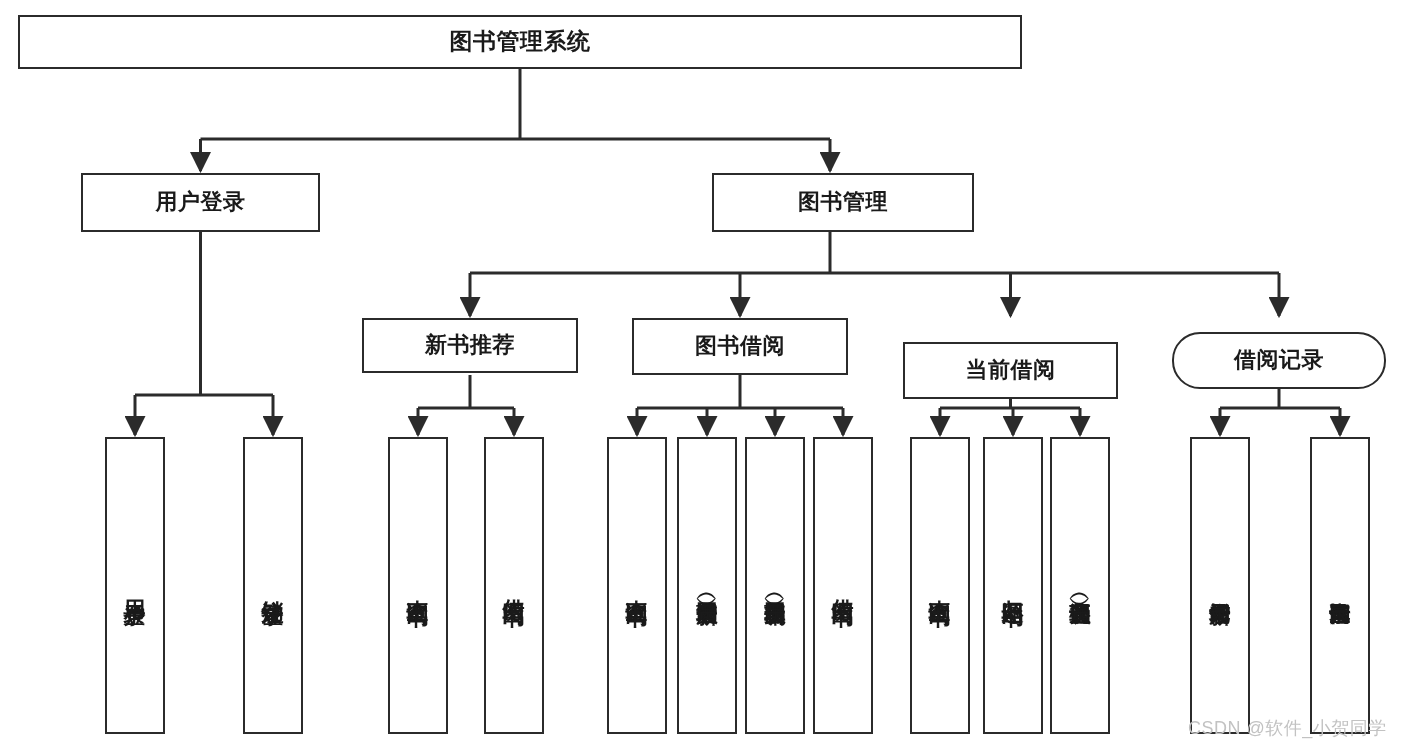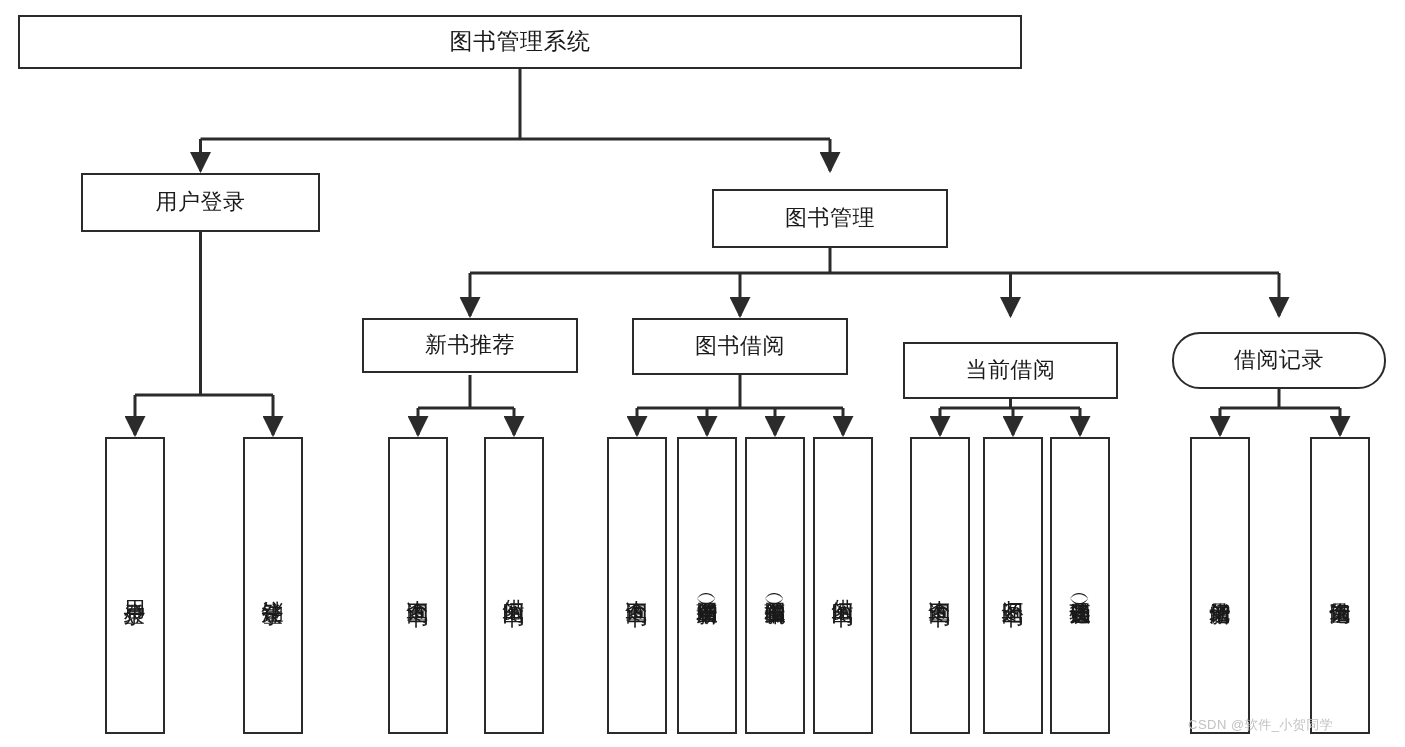--- a/index.html
+++ b/index.html
@@ -29,20 +29,21 @@
   }
   .node {
     position: absolute;
     box-sizing: border-box;
     border: 2.5px solid #2b2b2b;
     background: #ffffff;
     display: flex;
     align-items: center;
     justify-content: center;
     text-align: center;
+    font-weight: bold;
   }
   .node .label {
     display: block;
     line-height: 1.12;
     letter-spacing: 0.5px;
     color: #1a1a1a;
   }
   
   .node.horiz .label {
     font-size: 22px;
@@ -66,21 +67,21 @@
     max-height: 100%;
   }
   .node.vert.tall .label {
     font-size: 21px;
     letter-spacing: 0px;
   }
   .watermark {
     position: absolute;
     left: 1188px;
     top: 716px;
-    font-size: 13px;
+    font-size: 18px;
     color: #c2c2c2;
     white-space: nowrap;
     letter-spacing: 0.5px;
   }
 </style>
 </head>
 <body>
 
 <div id="canvas">
 
@@ -127,21 +128,21 @@
       </g>
   </svg>
 
   <div class="node root horiz" style="left: 18px; top: 15px; width: 1004px; height: 54px;">
     <span class="label">图书管理系统</span>
   </div>
 
   <div class="node horiz" style="left: 81px; top: 173px; width: 239px; height: 59px;">
     <span class="label">用户登录</span>
   </div>
-  <div class="node horiz" style="left: 712px; top: 189px; width: 236px; height: 59px;">
+  <div class="node horiz" style="left: 712px; top: 173px; width: 262px; height: 59px;">
     <span class="label">图书管理</span>
   </div>
 
   <div class="node horiz" style="left: 362px; top: 318px; width: 216px; height: 55px;">
     <span class="label">新书推荐</span>
   </div>
   <div class="node horiz" style="left: 632px; top: 318px; width: 216px; height: 57px;">
     <span class="label">图书借阅</span>
   </div>
   <div class="node horiz" style="left: 903px; top: 318px; width: 215px; height: 57px; margin-top: 24px;">

